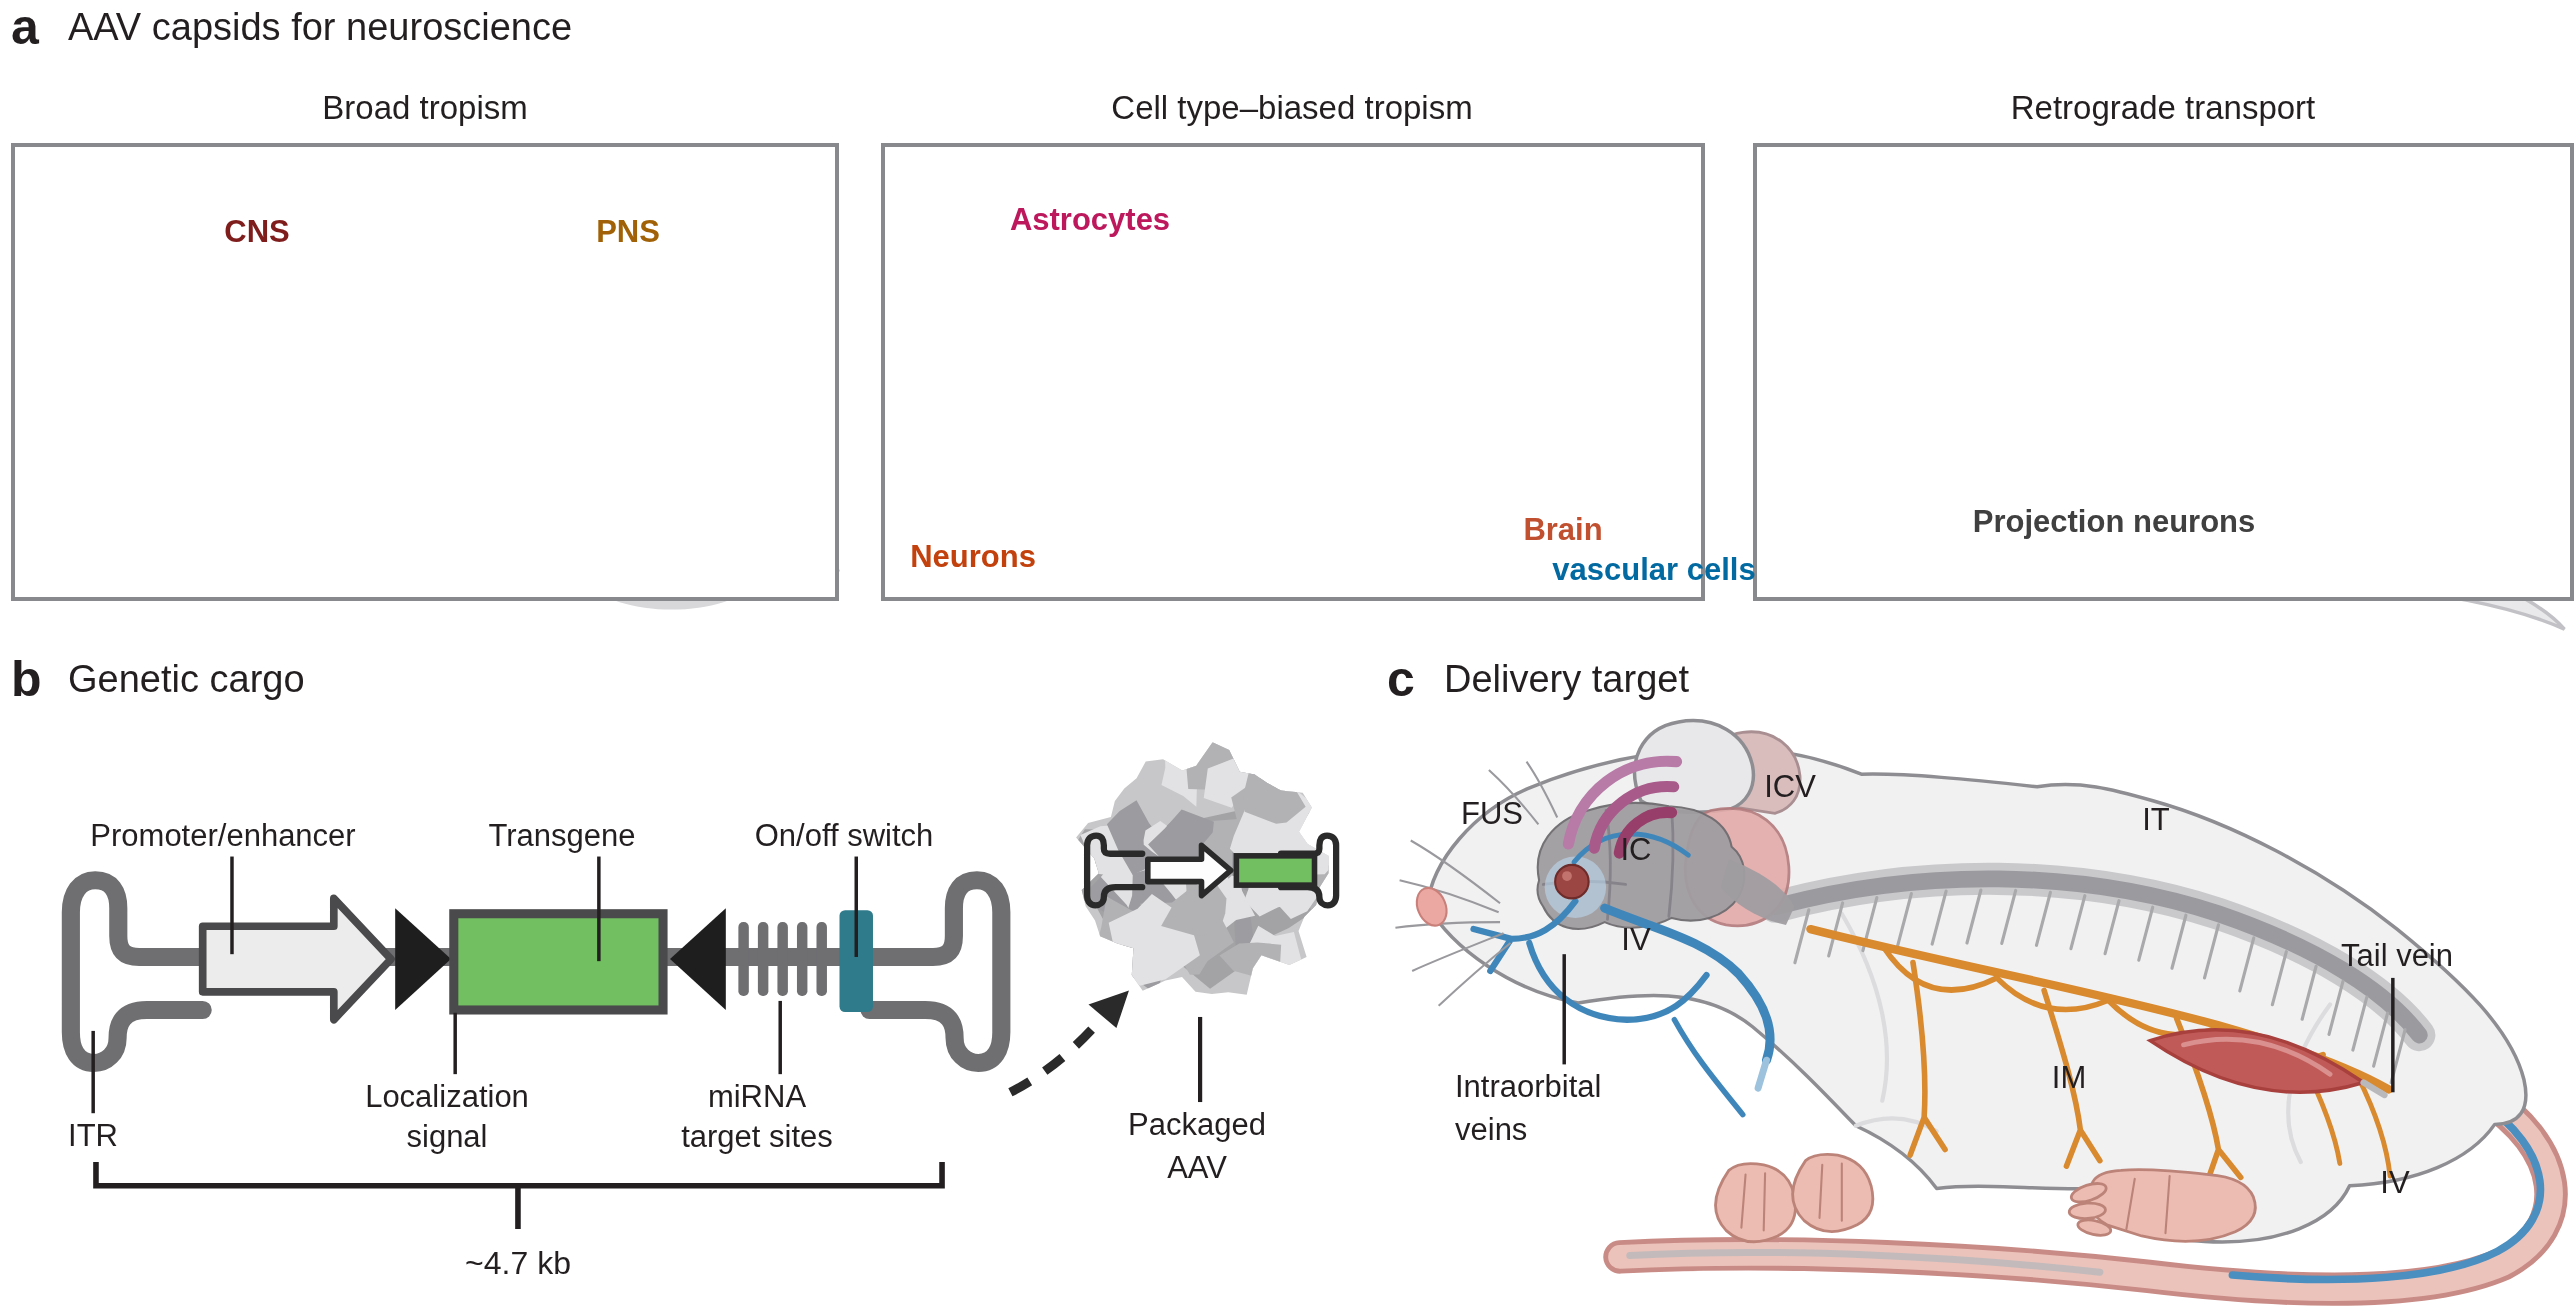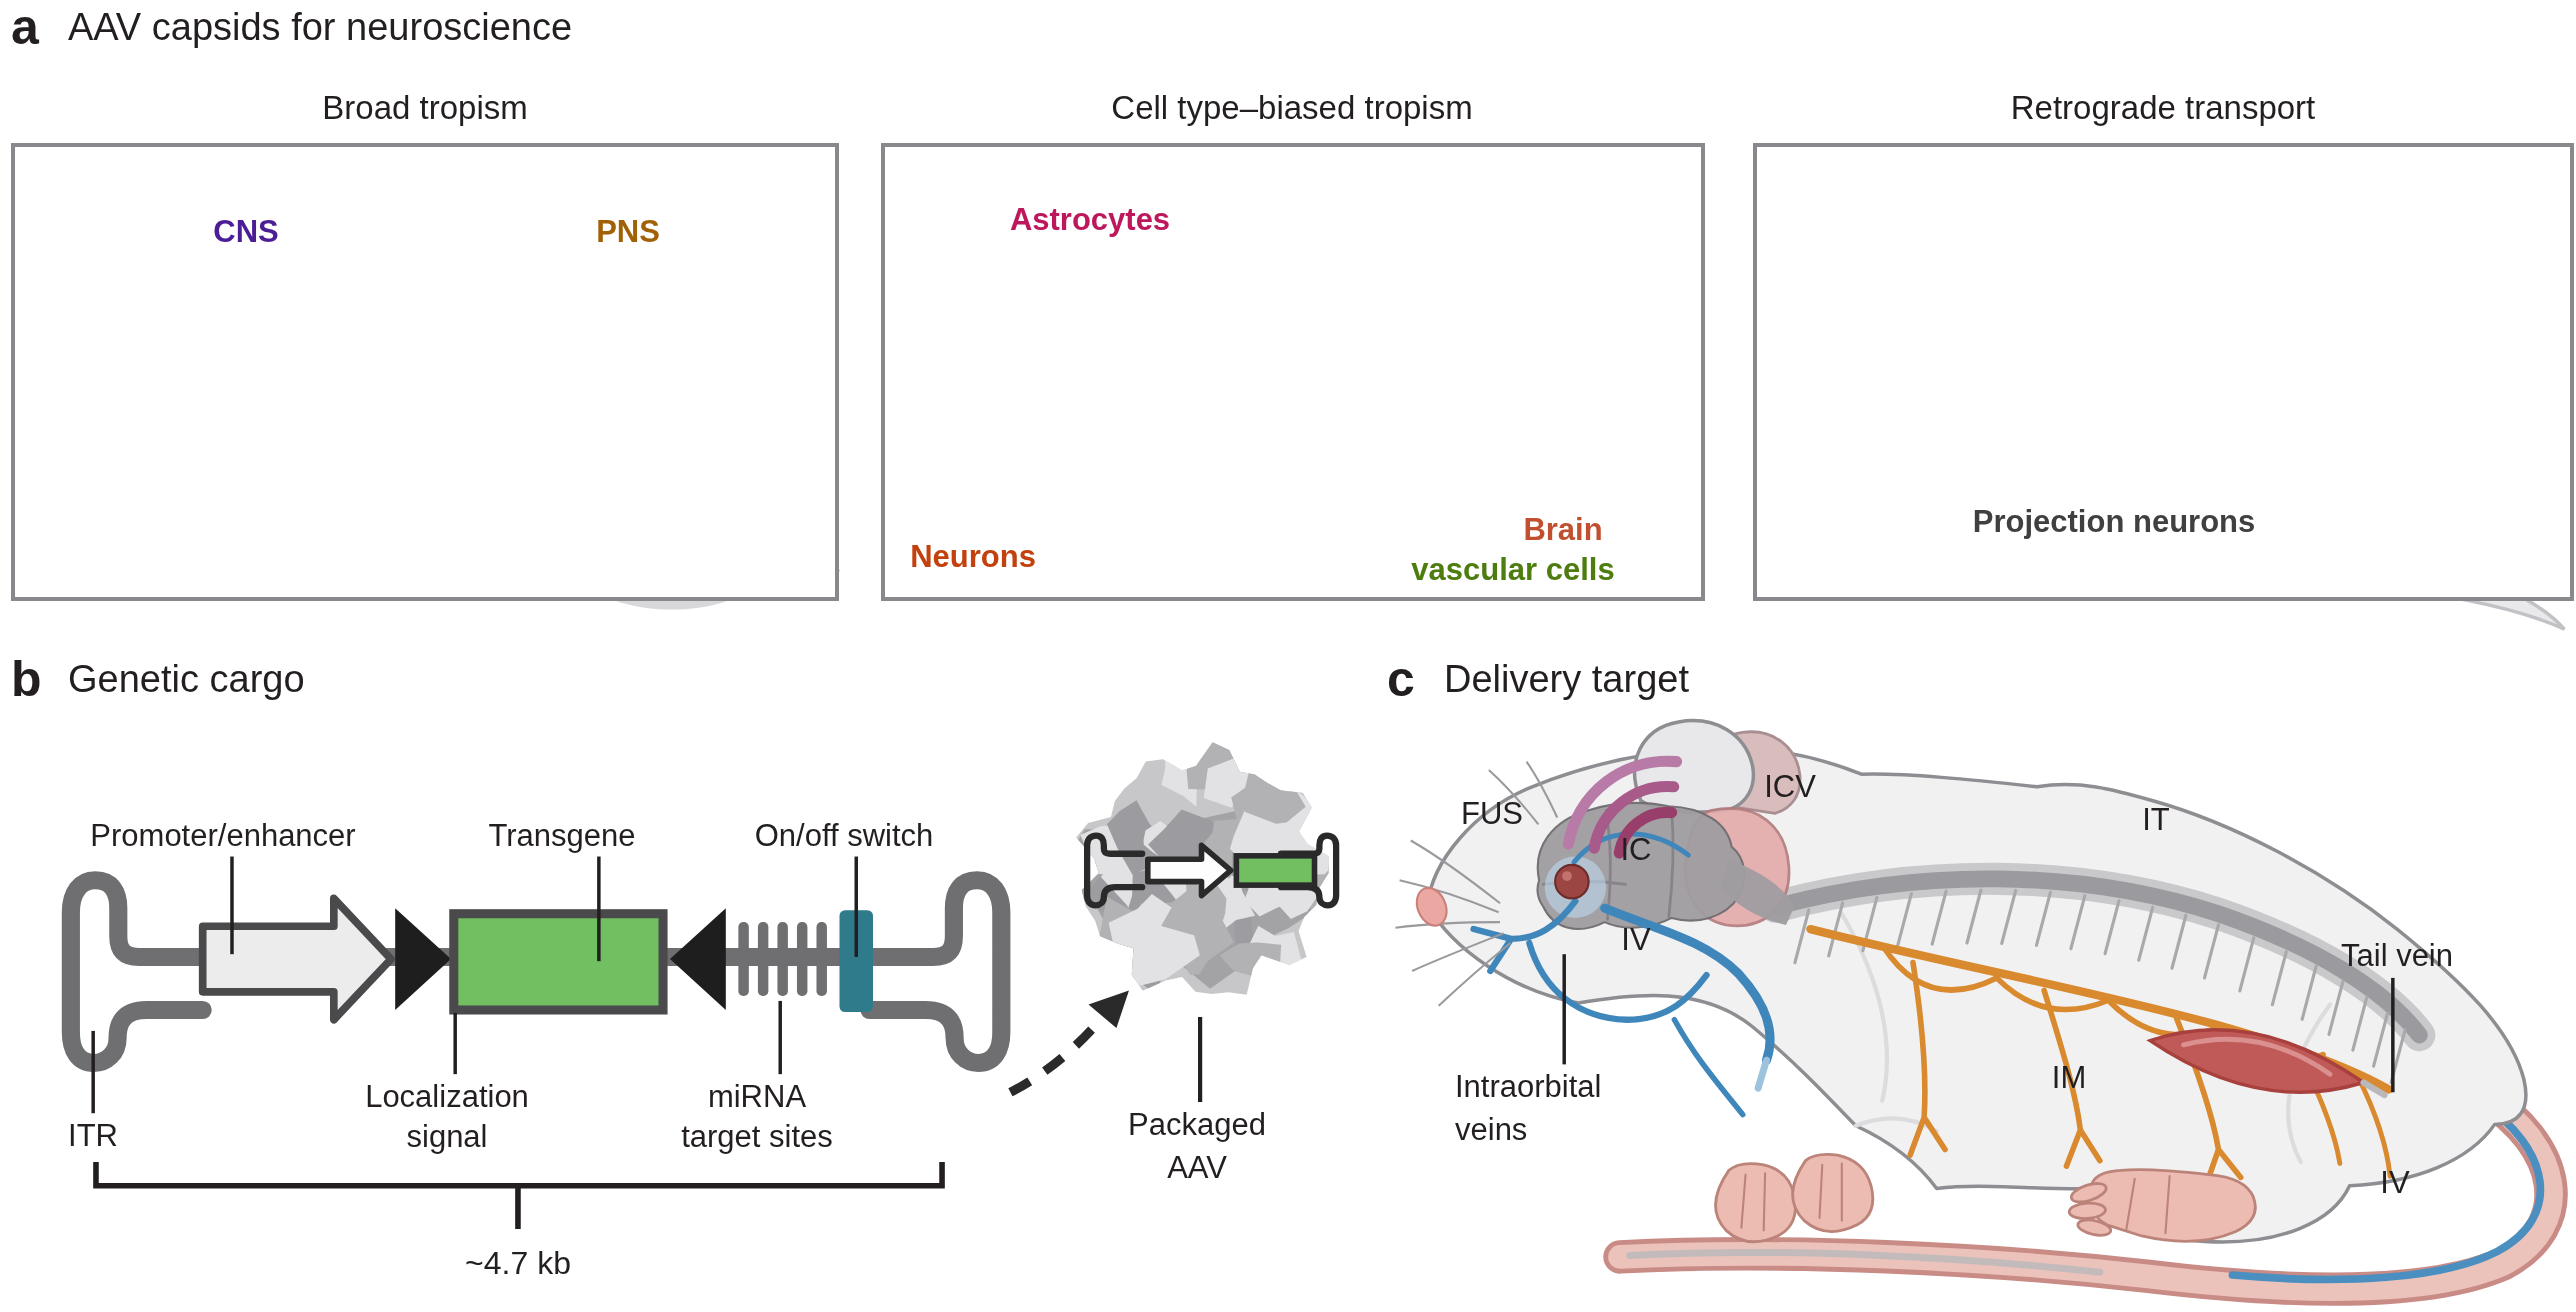--- a/index.html
+++ b/index.html
@@ -663,26 +663,26 @@
   <div class="lbl panel-title" style="left:68px;top:8.4px">AAV capsids for neuroscience</div>
 
   <div class="abox" style="left:11px;width:828px"></div>
   <div class="abox" style="left:881px;width:824px"></div>
   <div class="abox" style="left:1753px;width:821px"></div>
 
   <div class="lbl box-heading" style="left:425px;top:108px">Broad tropism</div>
   <div class="lbl box-heading" style="left:1292px;top:108px">Cell type–biased tropism</div>
   <div class="lbl box-heading" style="left:2163px;top:108px">Retrograde transport</div>
 
-  <div class="lbl cell-label" style="left:246px;top:232px;color:#4c1d95">CNS</div>
+  <div class="lbl cell-label" style="left:257px;top:232px;color:#7f1d1d">CNS</div>
   <div class="lbl cell-label" style="left:628px;top:232px;color:#a16207">PNS</div>
   <div class="lbl cell-label" style="left:1090px;top:220px;color:#be185d">Astrocytes</div>
   <div class="lbl cell-label" style="left:973px;top:557px;color:#c2410c">Neurons</div>
   <div class="lbl cell-label" style="left:1563px;top:530px;color:#c0502f">Brain</div>
-  <div class="lbl cell-label" style="left:1513px;top:570px;color:#4d7c0f">vascular cells</div>
+  <div class="lbl cell-label" style="left:1654px;top:570px;color:#0369a1">vascular cells</div>
   <div class="lbl cell-label" style="left:2114px;top:522px;color:#404040">Projection neurons</div>
 
   <div class="lbl panel-letter" style="left:11px;top:653px">b</div>
   <div class="lbl panel-title" style="left:68px;top:660px">Genetic cargo</div>
 
   <div class="lbl plain-label" style="left:223px;top:836px">Promoter/enhancer</div>
   <div class="lbl plain-label" style="left:562px;top:836px">Transgene</div>
   <div class="lbl plain-label" style="left:844px;top:836px">On/off switch</div>
   <div class="lbl plain-label" style="left:93px;top:1136px">ITR</div>
   <div class="lbl plain-label" style="left:447px;top:1097px">Localization</div>

